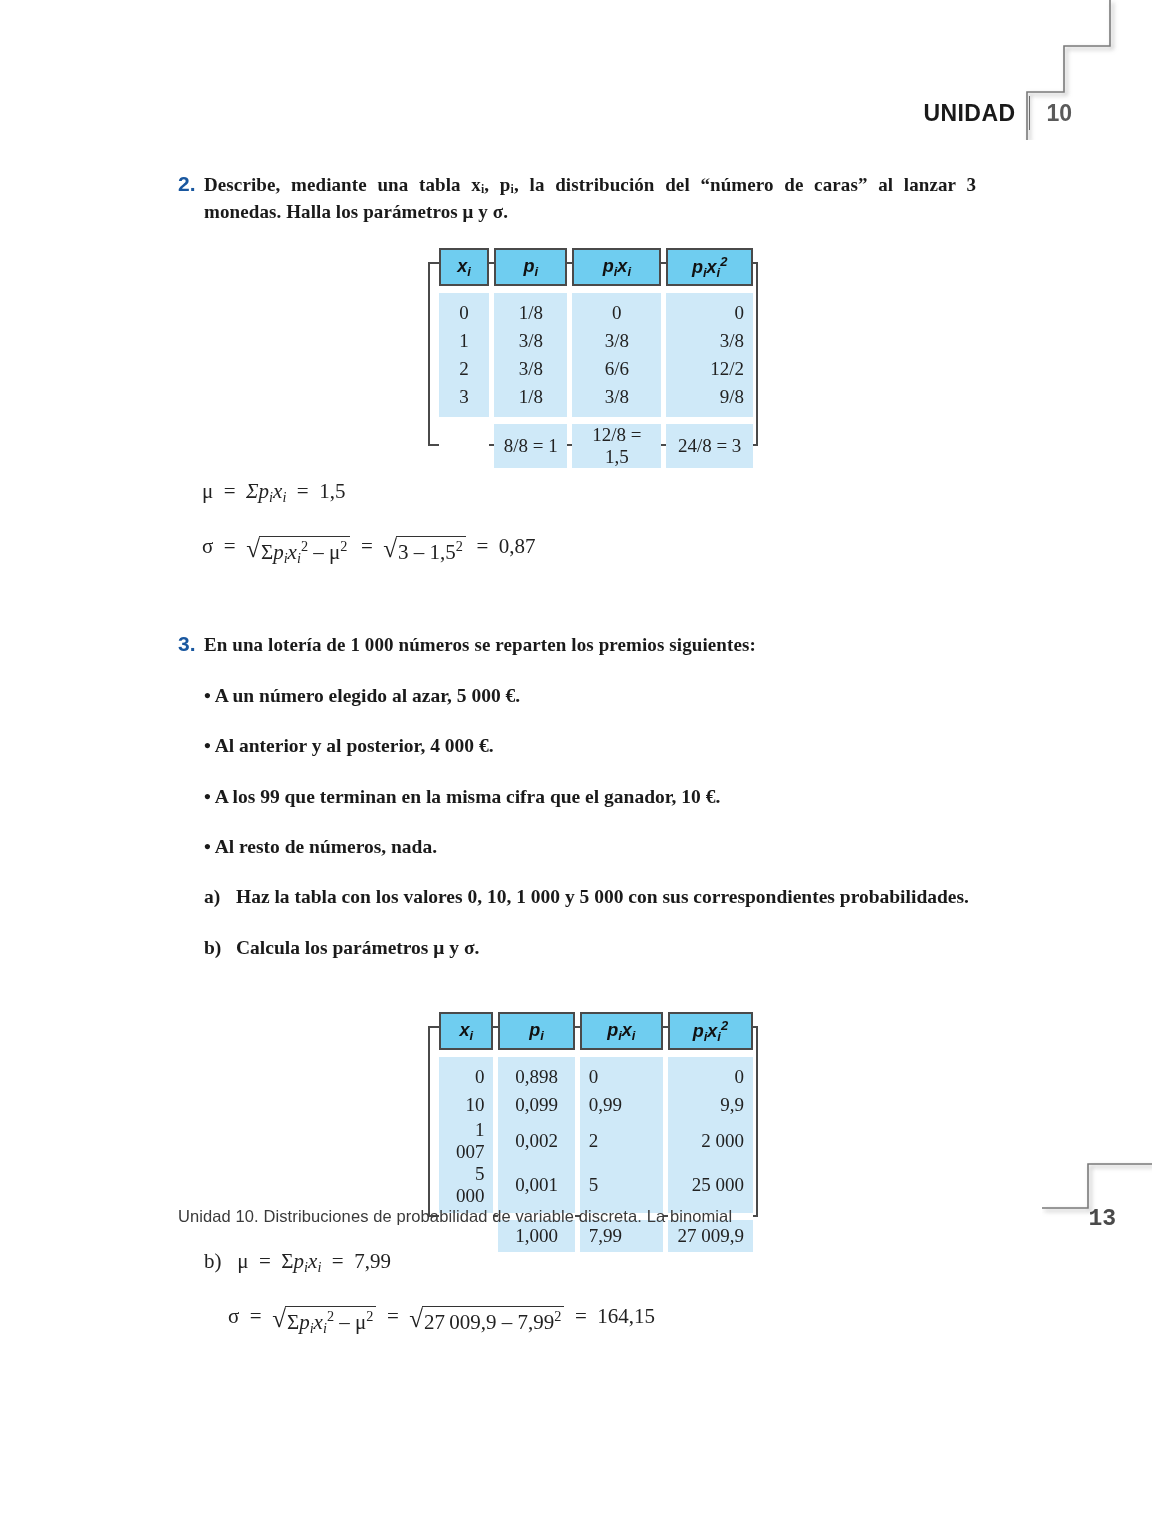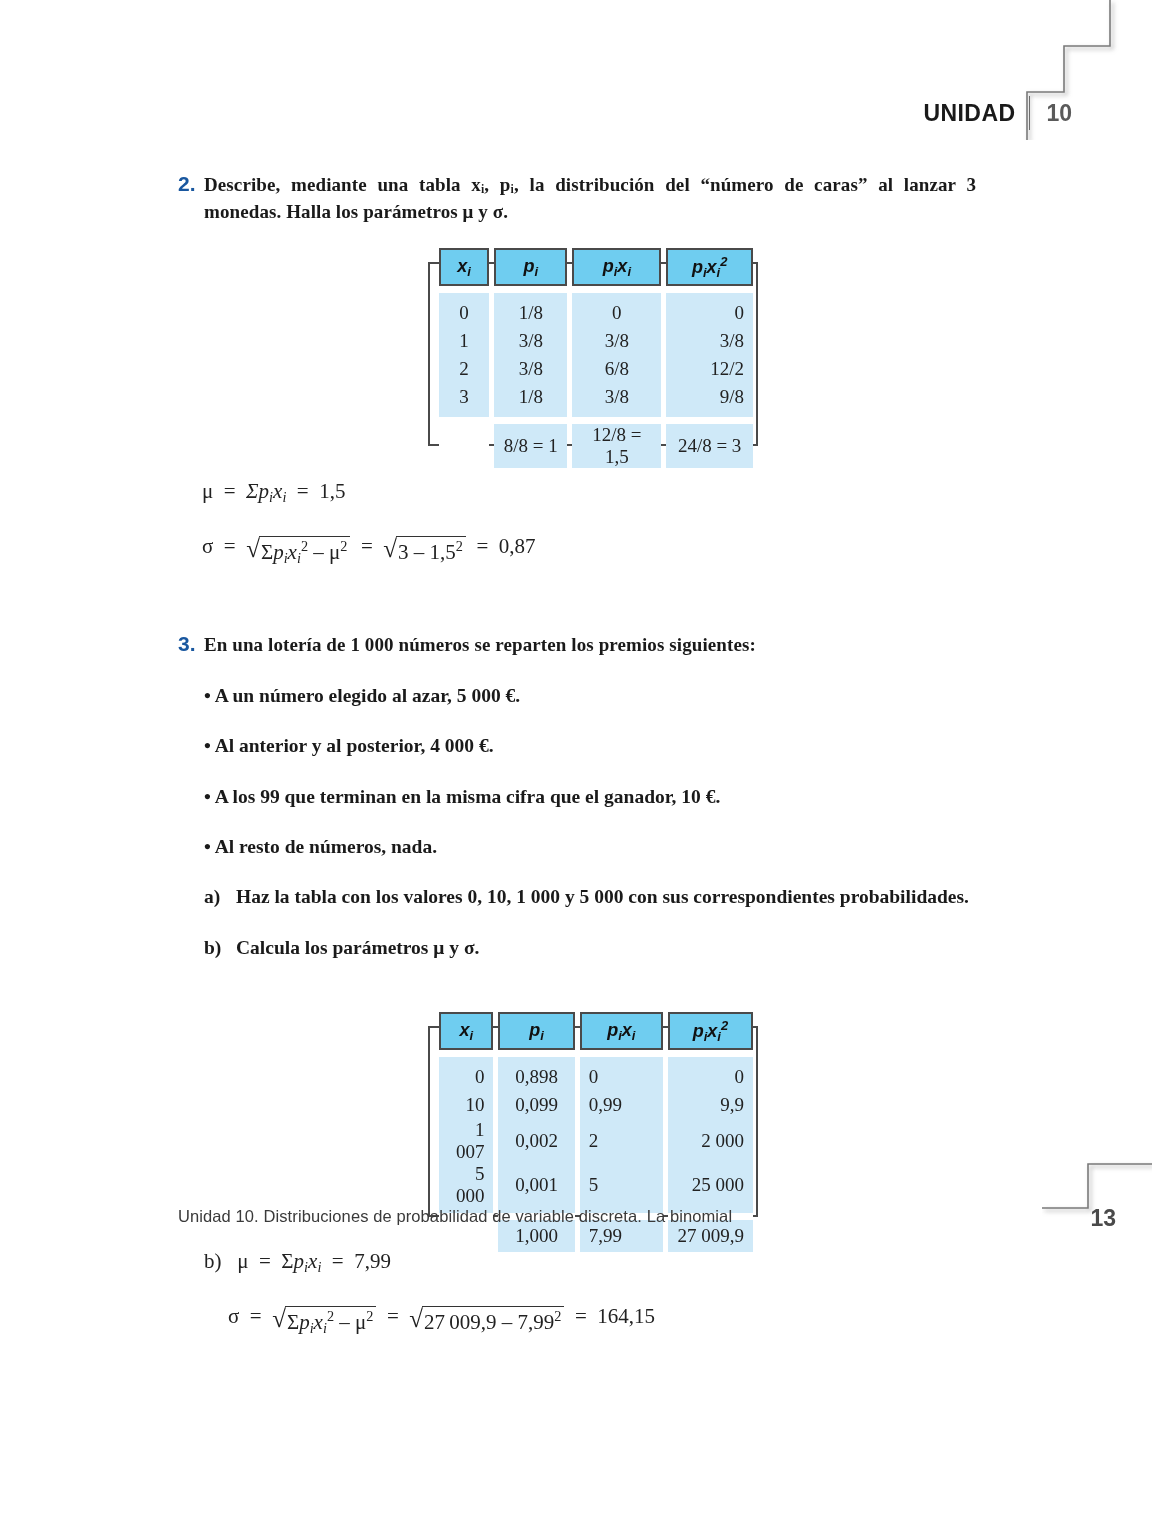--- a/index.html
+++ b/index.html
@@ -110,21 +110,21 @@
   .rad-body{border-top:1.4px solid #333;padding:2px 3px 0 2px;}
 
   
   .footer{
     position:absolute;left:178px;bottom:58px;
     font-family:"Liberation Sans", sans-serif;
     font-size:16.5px;color:#3a3a3a;letter-spacing:.1px;
   }
   .pagenum{
     position:absolute;right:36px;bottom:52px;
-    font-family:Liberation Sans, sans-serif;
+    font-family:Liberation Mono, monospace;
     font-weight:bold;font-size:23px;color:#4a4a4a;
   }
 </style>
 </head>
 <body>
 
 <div class="page">
 
   <div class="corner-tr">
     <svg width="132" height="140" viewBox="0 0 132 140">
@@ -187,21 +187,21 @@
         </tr>
         <tr>
           <td class="c">1</td>
           <td class="c">3/8</td>
           <td class="c">3/8</td>
           <td class="r">3/8</td>
         </tr>
         <tr>
           <td class="c">2</td>
           <td class="c">3/8</td>
-          <td class="c">6/8</td>
+          <td class="c">6/6</td>
           <td class="r">12/2</td>
         </tr>
         <tr class="last-body">
           <td class="c">3</td>
           <td class="c">1/8</td>
           <td class="c">3/8</td>
           <td class="r">9/8</td>
         </tr>
         <tr class="spacer">
           <td class="blank"></td>

